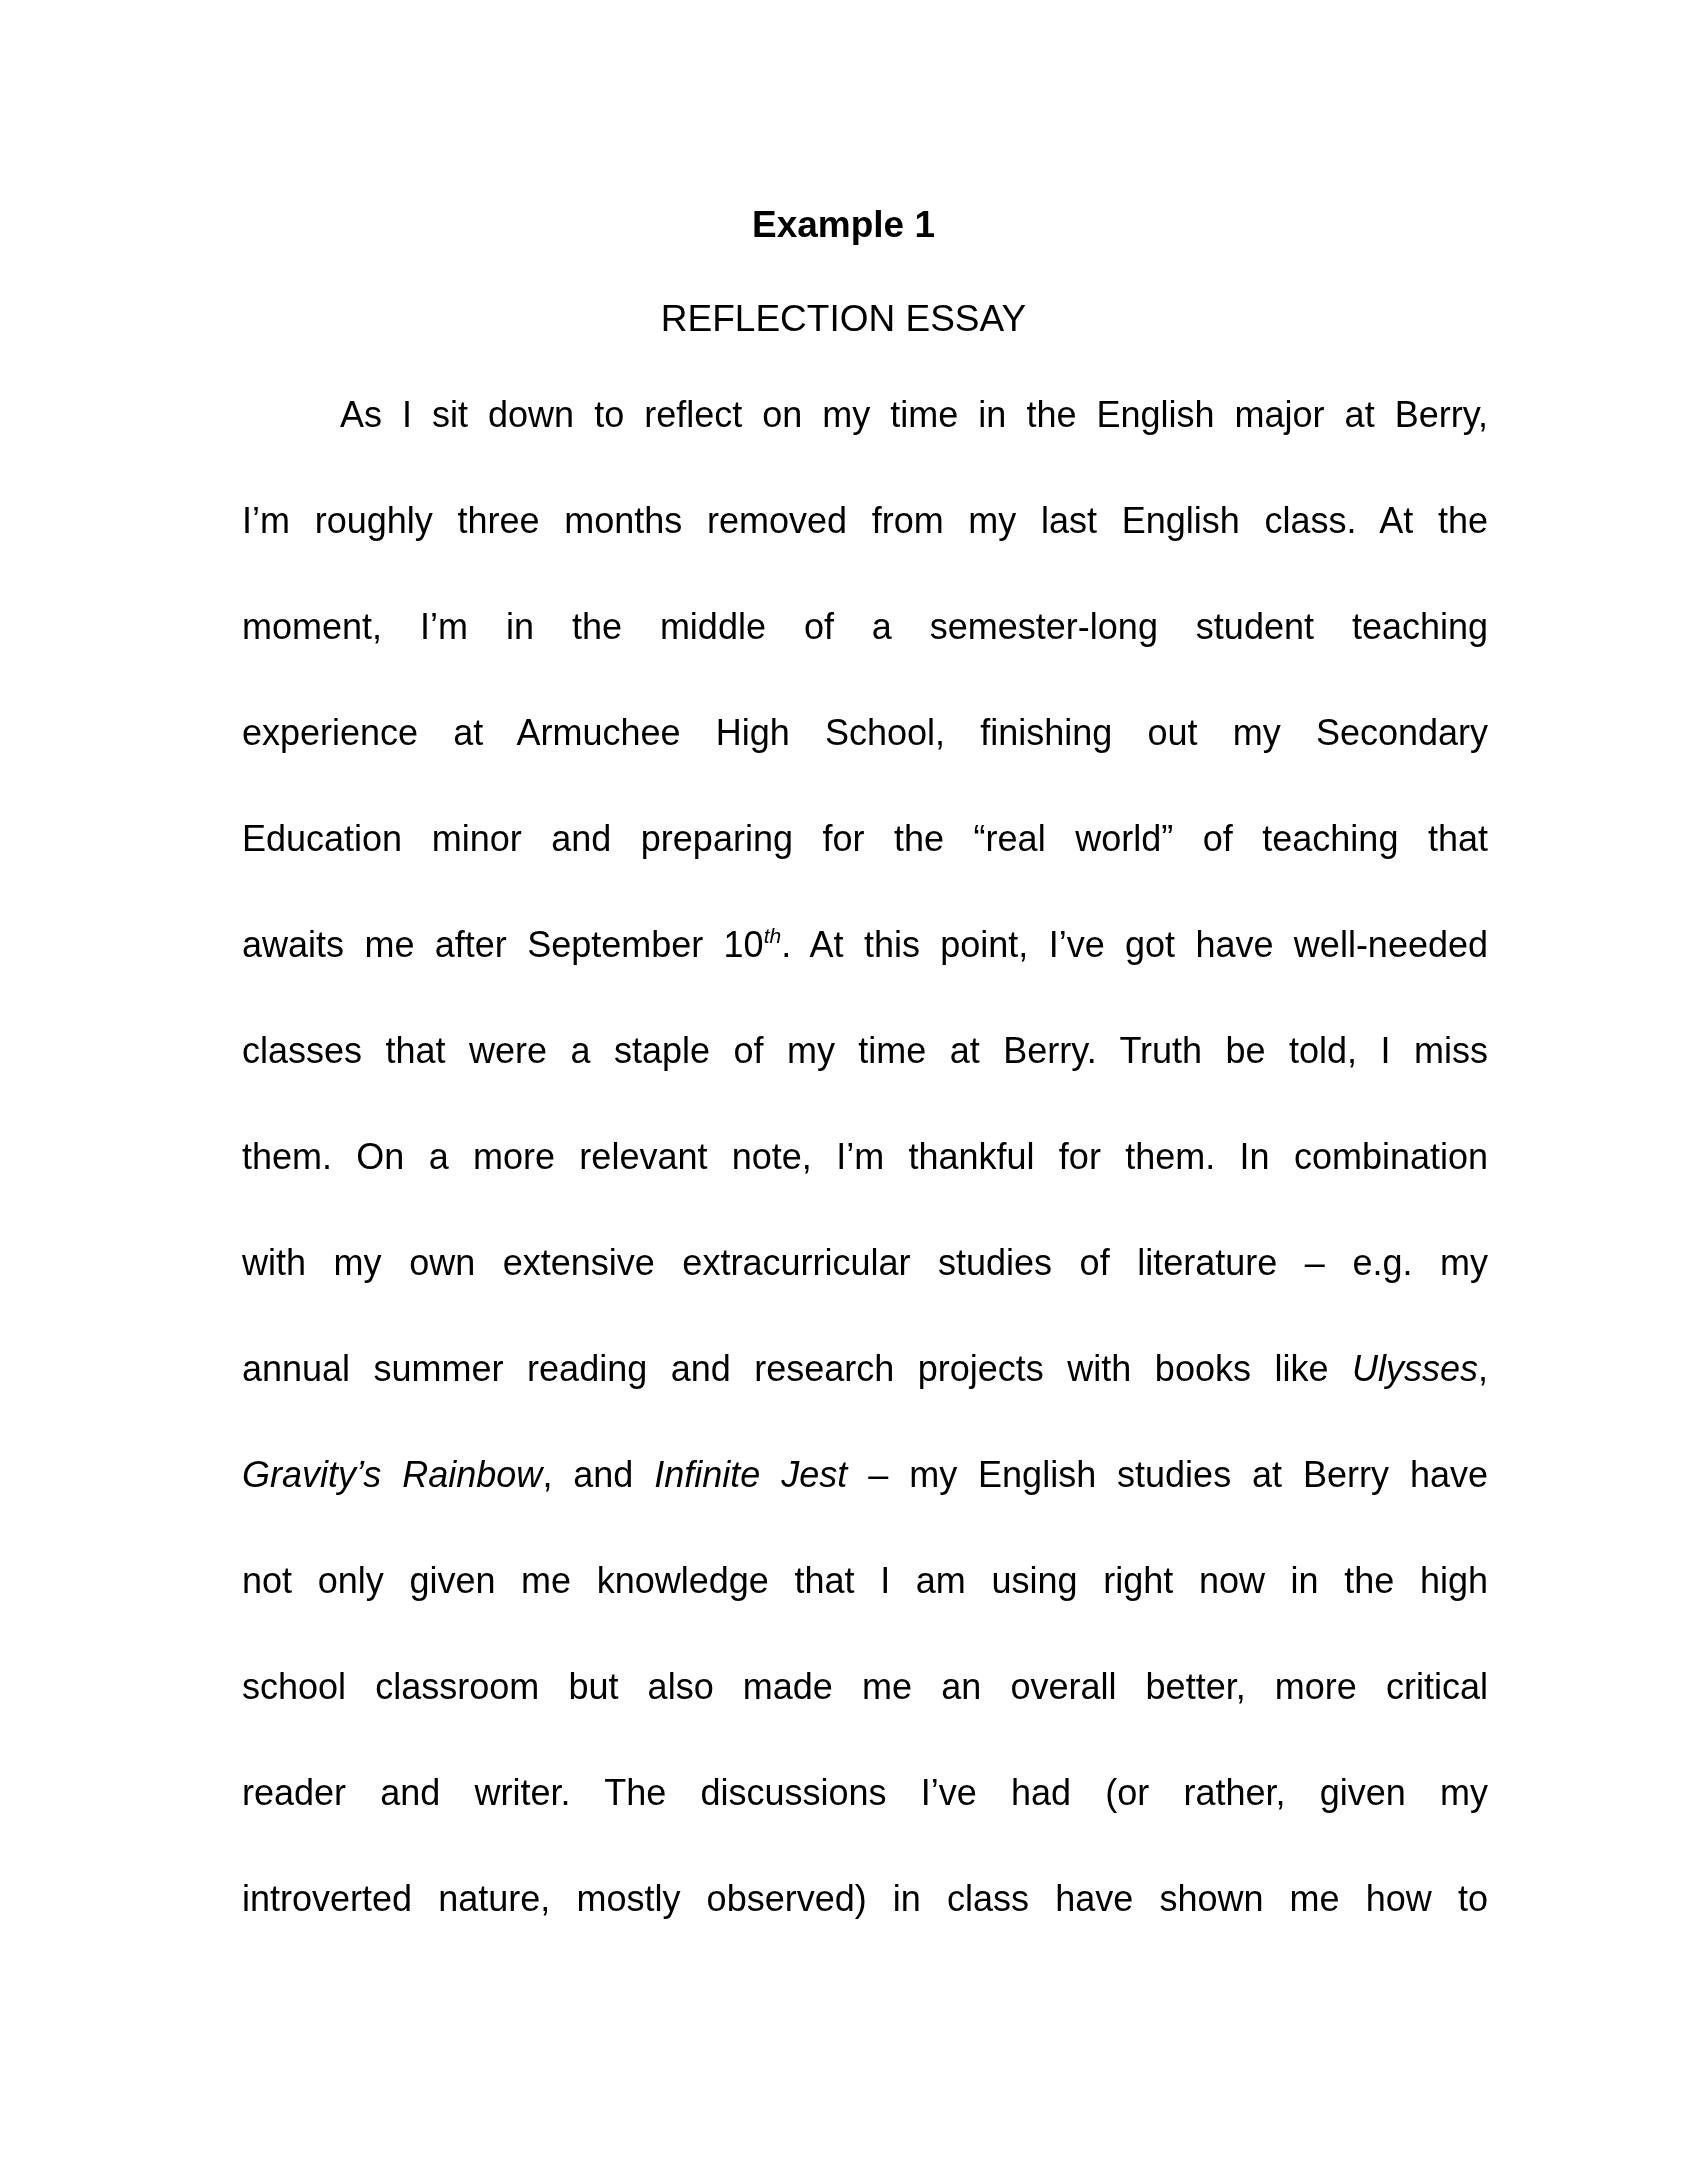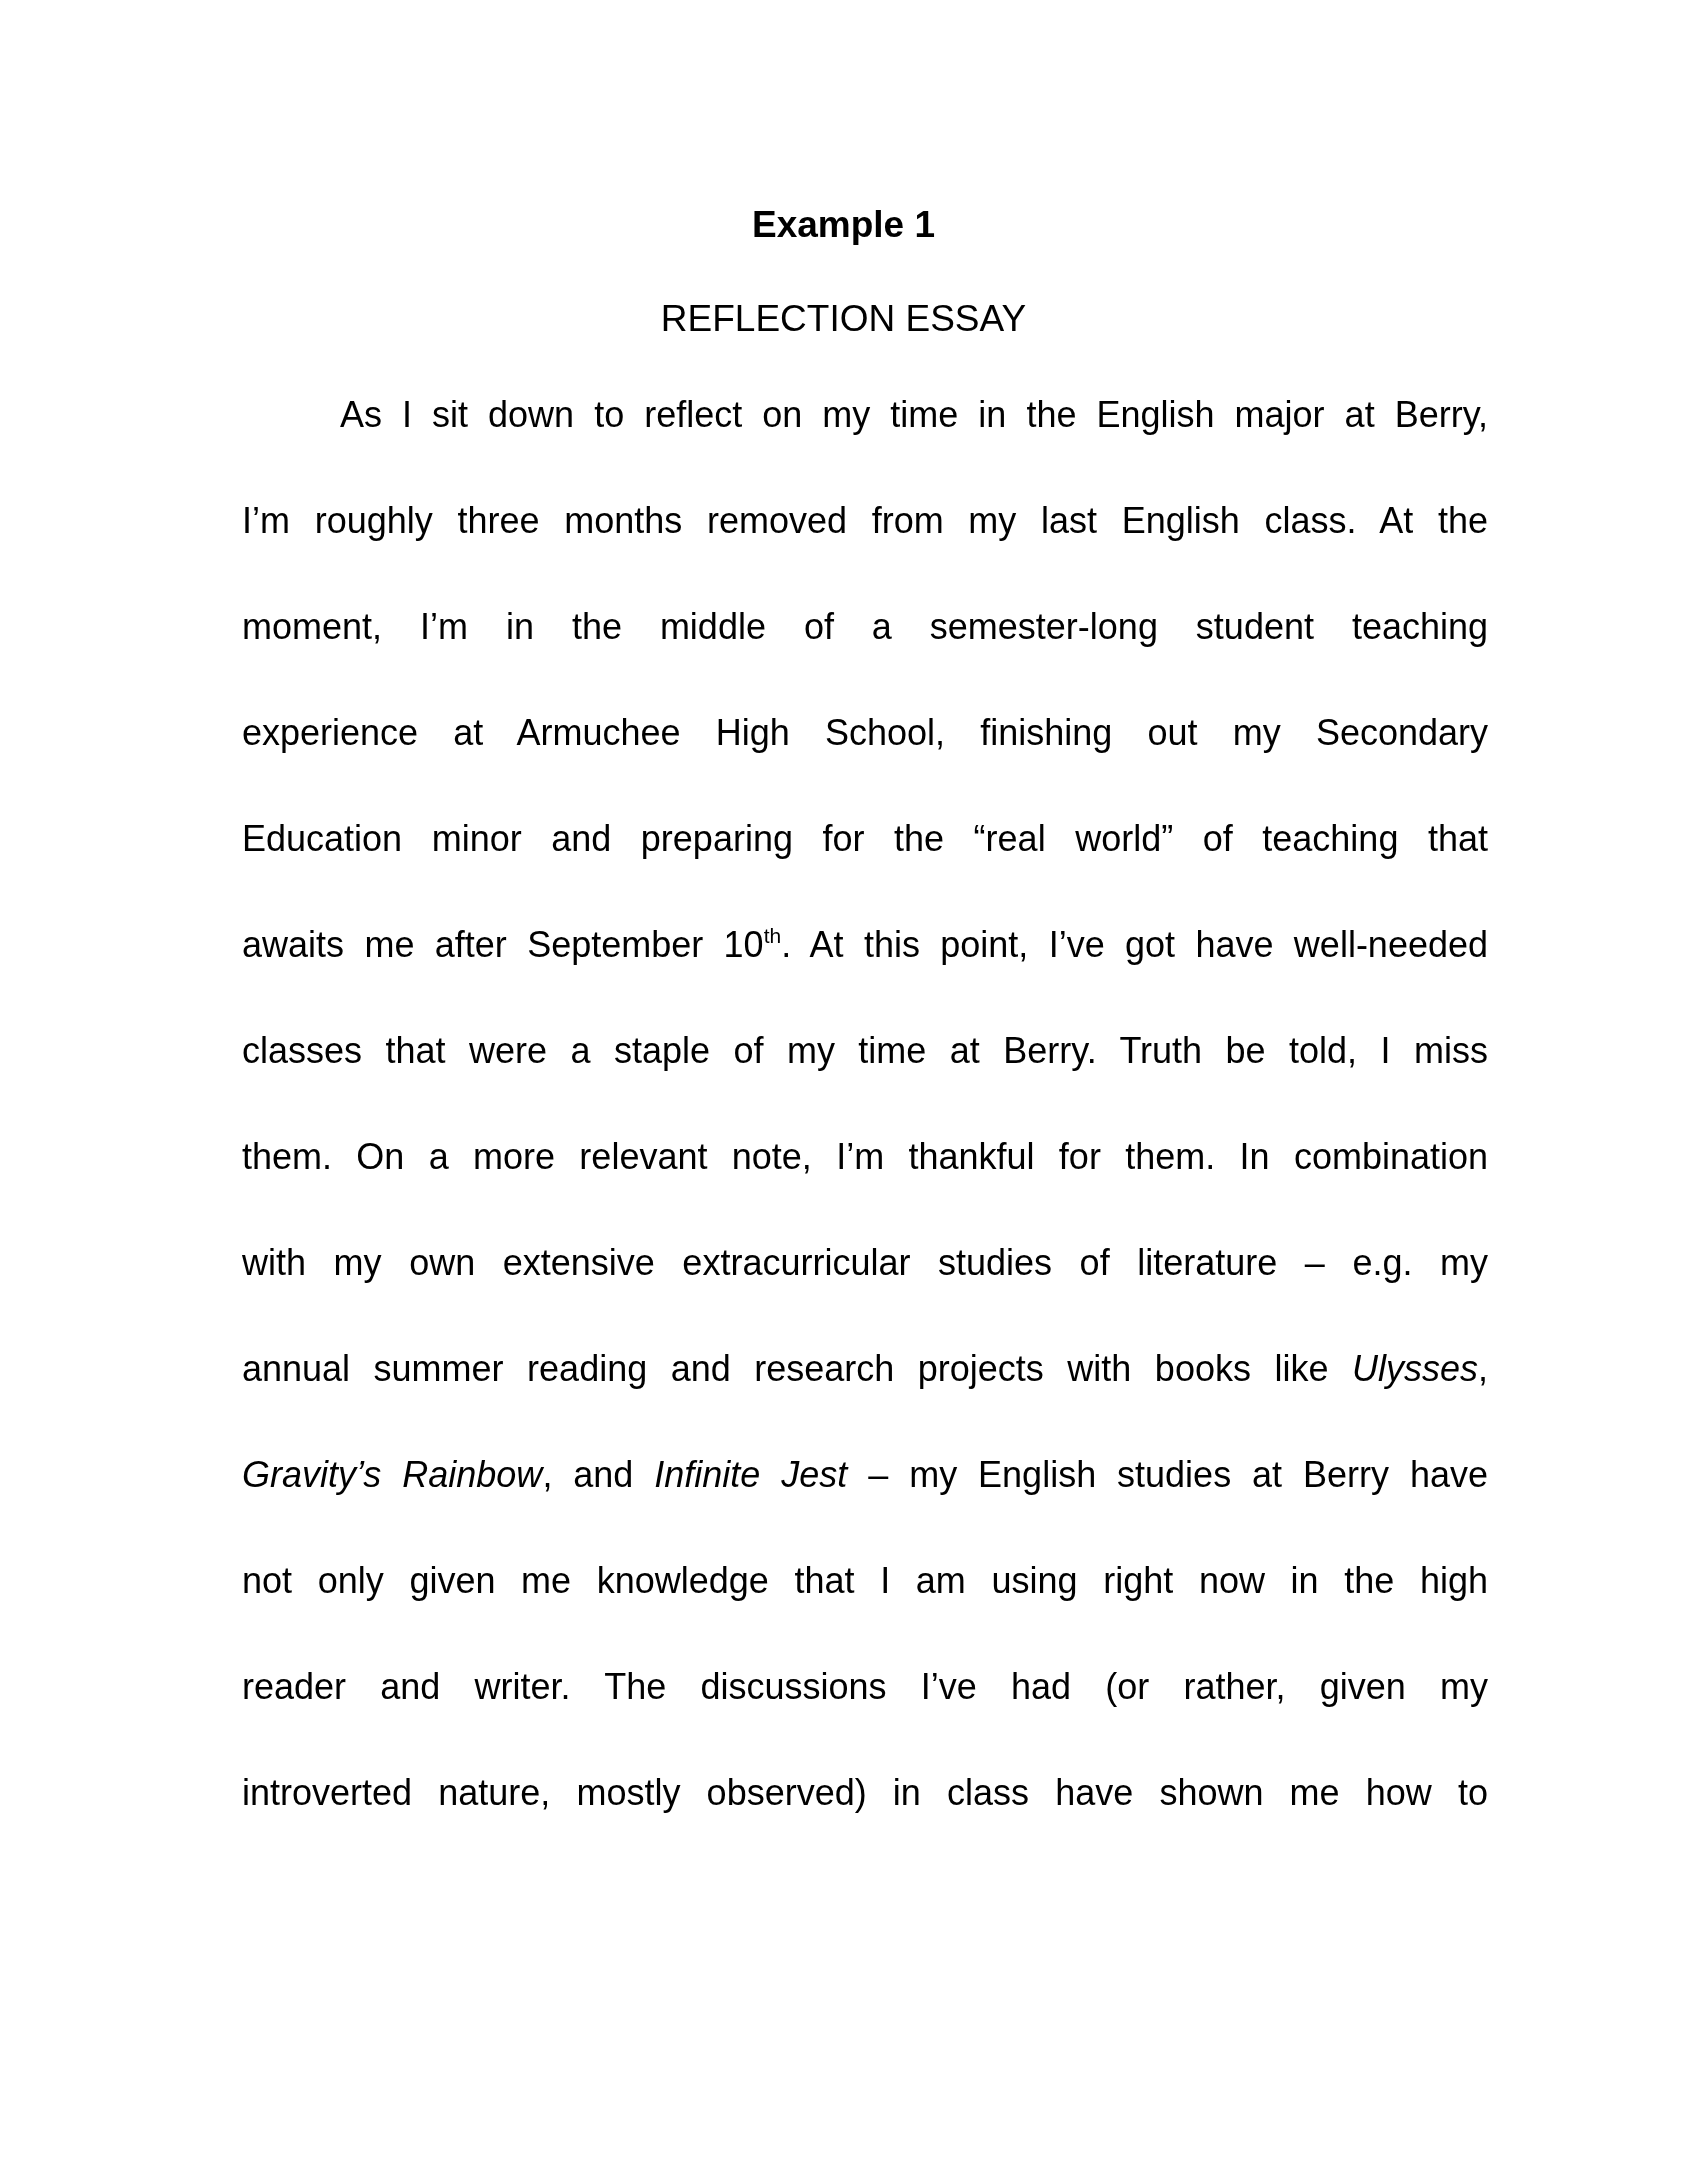--- a/index.html
+++ b/index.html
@@ -14,38 +14,39 @@
   .body {
     position: absolute; left: 201px; width: 1287px; top: 389px;
     font-family: "Liberation Sans", sans-serif; font-size: 36px; color: #000;
   }
   .line {
     height: 106px; line-height: 52px; white-space: nowrap;
     text-align: justify; text-align-last: justify; display: block; margin-left: 41px;
   }
   .line.indent { padding-left: 98px; }
   .it { font-style: italic; }
-  sup { font-size: 21px; line-height: 0; vertical-align: 14px; }
+  sup { font-size: 21px; line-height: 0; vertical-align: 14px; font-style: italic; }
 </style>
 </head>
 <body>
 
 <div class="page">
   <div class="heading h-title">Example 1</div>
   <div class="heading h-sub">REFLECTION ESSAY</div>
   <div class="body" id="essay-body">
       <div class="line indent"><span>As I sit down to reflect on my time in the English major at Berry,</span></div>
       <div class="line"><span>I’m roughly three months removed from my last English class. At the</span></div>
       <div class="line"><span>moment, I’m in the middle of a semester-long student teaching</span></div>
       <div class="line"><span>experience at Armuchee High School, finishing out my Secondary</span></div>
       <div class="line"><span>Education minor and preparing for the “real world” of teaching that</span></div>
       <div class="line"><span>awaits me after September 10</span><sup>th</sup><span>. At this point, I’ve got have well-needed</span></div>
       <div class="line"><span>classes that were a staple of my time at Berry. Truth be told, I miss</span></div>
       <div class="line"><span>them. On a more relevant note, I’m thankful for them. In combination</span></div>
       <div class="line"><span>with my own extensive extracurricular studies of literature – e.g. my</span></div>
       <div class="line"><span>annual summer reading and research projects with books like </span><span class="it">Ulysses</span><span>,</span></div>
       <div class="line"><span class="it">Gravity’s Rainbow</span><span>, and </span><span class="it">Infinite Jest</span><span> – my English studies at Berry have</span></div>
       <div class="line"><span>not only given me knowledge that I am using right now in the high</span></div>
+      <div class="line"><span>school classroom but also made me an overall better, more critical</span></div>
       <div class="line"><span>reader and writer. The discussions I’ve had (or rather, given my</span></div>
       <div class="line"><span>introverted nature, mostly observed) in class have shown me how to</span></div>
     </div>
 </div>
 
 
 </body></html>

